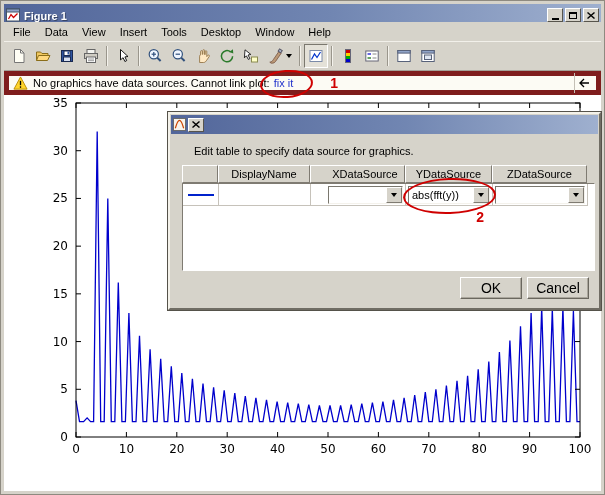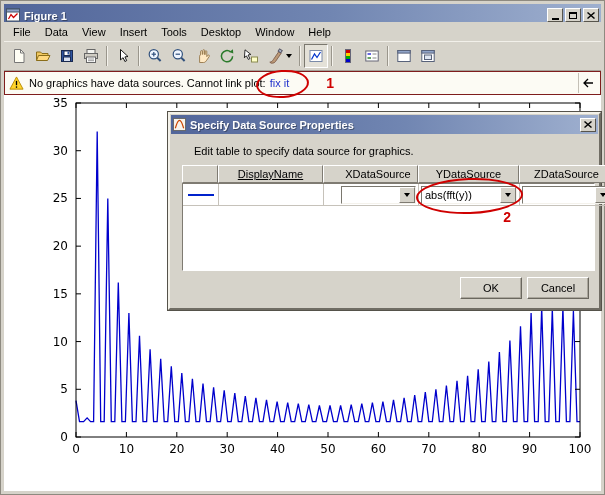--- a/index.html
+++ b/index.html
@@ -26,21 +26,21 @@
   .toolbar { position:absolute; left:4px; top:41px; right:4px; height:30px; background:#d6d3ca;
     border-top:1px solid #f2f0ea; border-bottom:1px solid #a5a198; display:flex; align-items:center; padding-left:3px; }
   .tool-btn { width:24px; height:24px; display:flex; align-items:center; justify-content:center; flex:none; }
   .tool-btn.with-arrow { width:33px; }
   .tool-btn.pressed { border:1px solid; border-color:#7a776e #fff #fff #7a776e; background:#e4e1d8; }
   .dd-arrow { width:0; height:0; border-left:3px solid transparent; border-right:3px solid transparent; border-top:4px solid #000; margin-left:2px; }
   .tool-sep { width:2px; height:20px; border-left:1px solid #9a968c; border-right:1px solid #f4f2ec; margin:0 3px; flex:none; }
 
   
   .infobar { position:absolute; left:4px; top:71px; right:4px; height:24px; background:#fcfbf4;
-    border:1px solid #7f1d1d; display:flex; align-items:center; padding:0 4px; font-size:11px; color:#000; z-index:3; }
+    border:5px solid #7f1d1d; display:flex; align-items:center; padding:0 4px; font-size:11px; color:#000; z-index:3; }
   .info-msg { margin-left:5px; white-space:nowrap; }
   .info-link { color:#2233cc; margin-left:4px; cursor:pointer; position:relative; display:inline-block; }
   .link-ellipse { position:absolute; left:-14px; right:-19px; top:-7px; bottom:-9px;
     border:2px solid #cf0000; border-radius:50%; transform:rotate(-4deg); pointer-events:none; }
   .anno-num { color:#cf0000; font-weight:bold; font-size:14px; }
   .num1 { margin-left:37px; }
   .info-spacer { flex:1; }
   .info-hide-btn { width:18px; height:20px; display:flex; align-items:center; justify-content:center;
     border-left:1px solid #c4c0b6; flex:none; }
 
@@ -53,38 +53,38 @@
   .dlg-title { height:19px; margin:1px; background:linear-gradient(90deg,#52669a 0%,#7186b2 55%,#9fb0cf 100%);
     display:flex; align-items:center; padding:0 2px; }
   .dlg-title-text { color:#fff; font-weight:bold; font-size:11px; margin-left:4px; flex:1;
     text-shadow:1px 1px 0 rgba(0,0,0,.35); white-space:nowrap; }
   .dlg-body { position:relative; height:172px; }
   .dlg-instruction { font-size:11px; padding:10px 0 8px 12px;margin-left:12px; }
   .dstable { margin-left:12px; width:413px; }
   .thead { display:flex; }
   .th { height:18px; background:#d6d3ca; border:1px solid; border-color:#fff #7f7b72 #7f7b72 #fff;
     font-size:11px; display:flex; align-items:center; justify-content:center; flex:none; }
-  .c0 { width:36px; } .c1 { width:105px;text-decoration:underline; } .c2 { width:95px;padding-left:15px; } .c3 { width:101px; } .c4 { width:95px; }
+  .c0 { width:36px; } .c1 { width:92px; } .c2 { width:95px;padding-left:15px; } .c3 { width:87px; } .c4 { width:95px; }
   .tbody { height:88px; background:#fff; border:1px solid; border-color:#7f7b72 #fff #fff #7f7b72; overflow:visible; }
   .trow { display:flex; height:22px; }
   .td { border-right:1px solid #c6c2ba; border-bottom:1px solid #c6c2ba; position:relative;
     display:flex; align-items:center; flex:none; }
   .swatch { width:26px; height:2px; background:#0022cc; margin:0 auto; }
   .combo { flex:1; display:flex; height:18px; margin:16px 2px; background:#fff;
     border:1px solid; border-color:#7a776e #f4f2ec #f4f2ec #7a776e; }
   .combo-text { flex:1; font-size:11px; padding:2px 0 0 3px; white-space:nowrap; overflow:hidden; }
   .combo-btn { width:16px; background:#d6d3ca; border:1px solid; border-color:#fff #7f7b72 #7f7b72 #fff;
     display:flex; align-items:center; justify-content:center; flex:none; }
   .combo-btn .dd-arrow { margin:0; }
   .cell-ellipse { position:absolute; left:-3px; right:-4px; top:-6px; bottom:-9px;
     border:2px solid #cf0000; border-radius:50%; transform:rotate(-2deg); pointer-events:none; z-index:5; }
   .num2 { position:absolute; right:8px; top:25px; z-index:5; }
   .dlg-buttons { position:absolute; right:10px; bottom:8px; display:flex; gap:5px; }
   .btn { width:62px; height:22px; background:#d6d3ca; border:1px solid; border-color:#fff #6a675e #6a675e #fff;
-    box-shadow:inset -1px -1px 0 #aaa69c; font-size:11px; display:flex; align-items:center; justify-content:center; }
+    box-shadow:inset -1px -1px 0 #aaa69c; font-size:14px; display:flex; align-items:center; justify-content:center; }
 </style>
 </head>
 <body>
 
 <div class="window">
 
   <div class="titlebar">
     <svg width="14" height="14" viewBox="0 0 14 14">
       <rect x="0.5" y="1" width="13" height="12" fill="#fff" stroke="#456"></rect>
       <rect x="0.5" y="1" width="13" height="3" fill="#8fa3c8" stroke="#456"></rect>
@@ -317,21 +317,20 @@
         <text x="64" y="12" text-anchor="end" font-size="12" font-family="DejaVu Sans, sans-serif" fill="#000">35</text>
       </svg>
   </div>
 
   <div class="dialog">
     <div class="dlg-title">
       <svg width="13" height="13" viewBox="0 0 14 14">
         <rect x="0.5" y="0.5" width="13" height="13" fill="#f8f4ec" stroke="#666"></rect>
         <path d="M2.5 11C4.5 4 6 2.5 7 2.5S9.5 4 11.5 11" fill="none" stroke="#cc4400" stroke-width="1.3"></path>
       </svg>
-      <span class="dlg-title-text">Specify Data Source Properties</span>
       <span class="tb-btn">
         <svg width="8" height="7" viewBox="0 0 8 7">
             <path d="M0.5 0.5L7.5 6.5M7.5 0.5L0.5 6.5" stroke="#000" stroke-width="1.4"></path>
           </svg>
       </span>
     </div>
     <div class="dlg-body">
       <div class="dlg-instruction">Edit table to specify data source for graphics.</div>
       <div class="dstable">
         <div class="thead">

